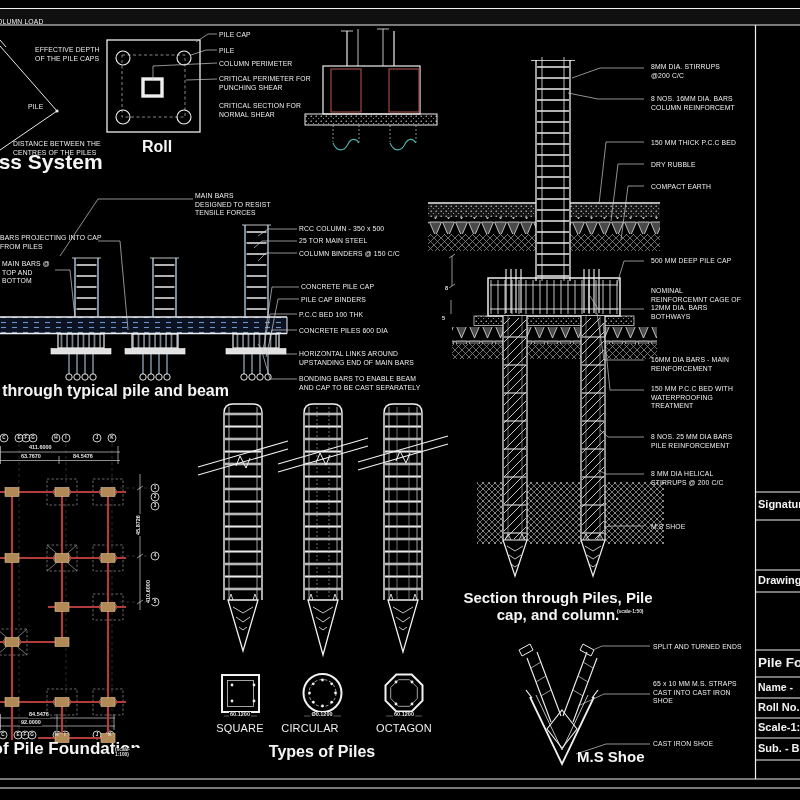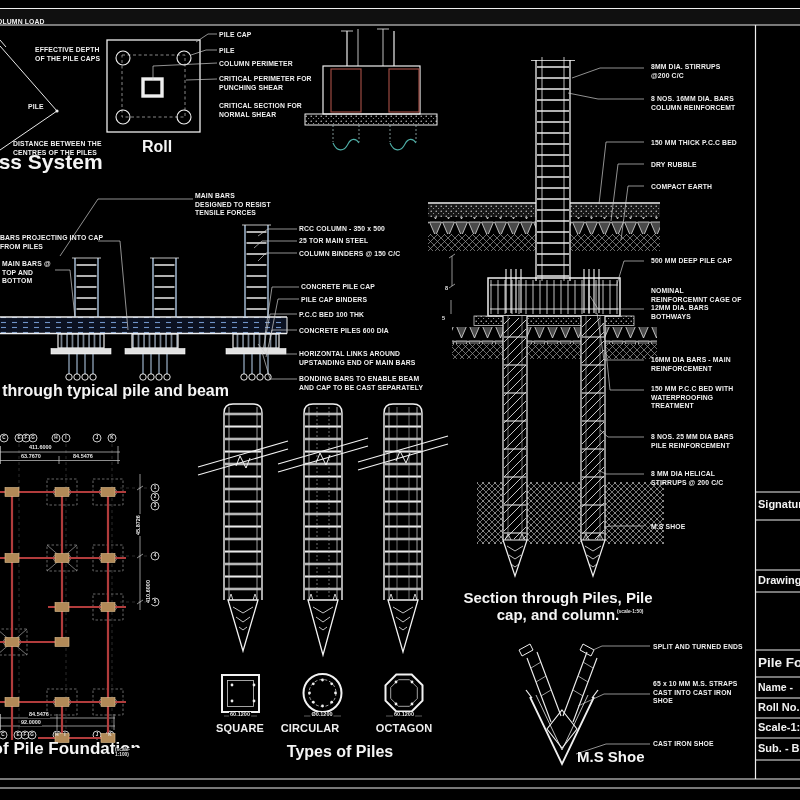--- a/index.html
+++ b/index.html
@@ -1,19 +1,19 @@
 <!DOCTYPE html>
 <html><head>
 <meta charset="utf-8">
 <style>
   html,body{margin:0;padding:0;background:#000;}
   .sheet{position:relative;width:800px;height:800px;background:#000;overflow:hidden;
          font-family:"Liberation Sans",sans-serif;}
   .sheet svg{position:absolute;left:0;top:0;}
-  .lbl{position:absolute;color:#efefef;font-weight:bold;font-size:6.8px;line-height:1.28;
+  .lbl{position:absolute;color:#efefef;font-weight:normal;font-size:6.8px;line-height:1.28;
        letter-spacing:.15px;white-space:pre-line;}
   .ttl{position:absolute;color:#f5f5f5;font-weight:bold;white-space:pre-line;line-height:1.1;}
   .tc{transform:translateX(-50%);}
   .tr{text-align:right;}
   .dim{position:absolute;color:#e6e6e6;font-weight:bold;font-size:5.5px;background:#000;
        padding:0 1px;white-space:nowrap;line-height:1;}
   .rot{transform:rotate(-90deg);transform-origin:left top;}
   .gl{position:absolute;color:#e6e6e6;font-weight:bold;font-size:4.6px;line-height:1;
       transform:translate(-50%,-50%);white-space:nowrap;}
   .tb{position:absolute;left:758px;width:44px;color:#f2f2f2;font-weight:bold;
@@ -594,21 +594,21 @@
 <span class="ttl" style="left:460px;top:590px;width:196px;font-size:15px;text-align:center">Section through Piles, Pile
 cap, and column.</span>
 <span class="dim" style="left:616px;top:610px;font-size:4.8px">(scale-1:50)</span>
 
 <span class="lbl tc" style="left:240px;top:721px;font-size:11px">SQUARE</span>
 <span class="lbl tc" style="left:310px;top:721px;font-size:11px">CIRCULAR</span>
 <span class="lbl tc" style="left:404px;top:721px;font-size:11px">OCTAGON</span>
 <span class="dim" style="left:240px;top:712px;transform:translateX(-50%)">60.1200</span>
 <span class="dim" style="left:322px;top:712px;transform:translateX(-50%)">Ø0.1200</span>
 <span class="dim" style="left:404px;top:712px;transform:translateX(-50%)">60.1200</span>
-<span class="ttl tc" style="left:340px;top:743px;font-size:16px">Types of Piles</span>
+<span class="ttl tc" style="left:322px;top:743px;font-size:16px">Types of Piles</span>
 
 <span class="lbl" style="left:653px;top:643px;width:100px">SPLIT AND TURNED ENDS</span>
 <span class="lbl" style="left:653px;top:680px;width:100px">65 x 10 MM M.S. STRAPS
 CAST INTO CAST IRON
 SHOE</span>
 <span class="lbl" style="left:653px;top:740px;width:100px">CAST IRON SHOE</span>
 <span class="ttl" style="left:577px;top:749px;font-size:15px">M.S Shoe</span>
 
 <span class="ttl" style="left:-48px;top:740px;font-size:17px;white-space:nowrap">Plan of Pile Foundation</span>
 <span class="dim" style="left:114px;top:748px;font-size:4.8px;white-space:normal;width:28px">(scale-1:100)</span>

